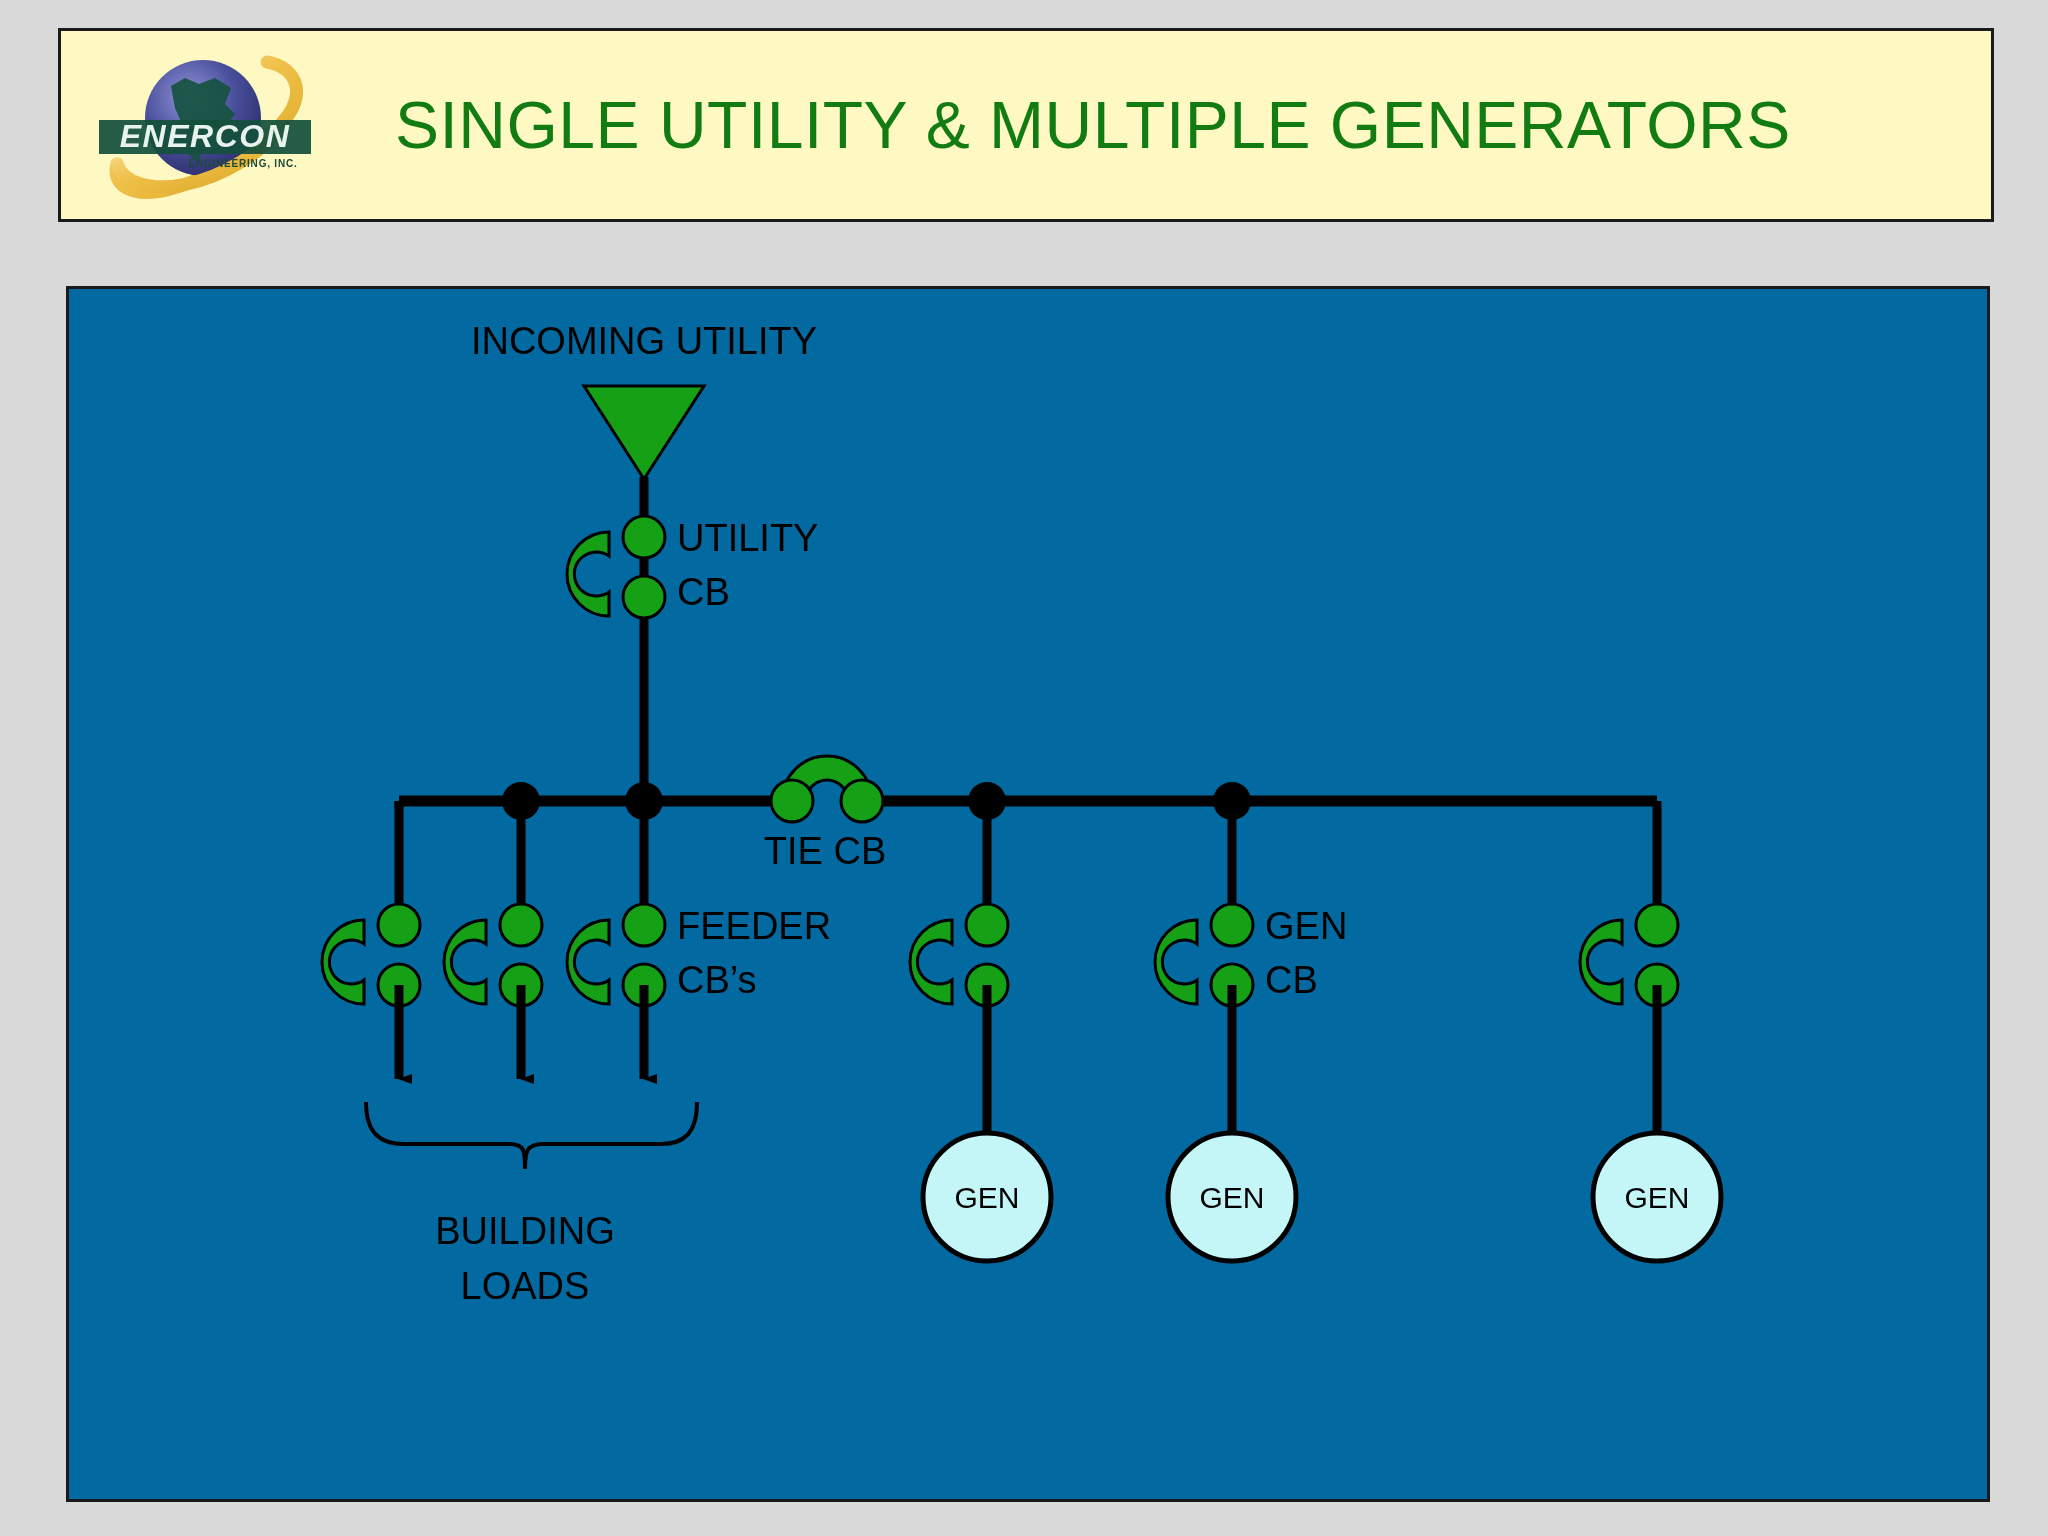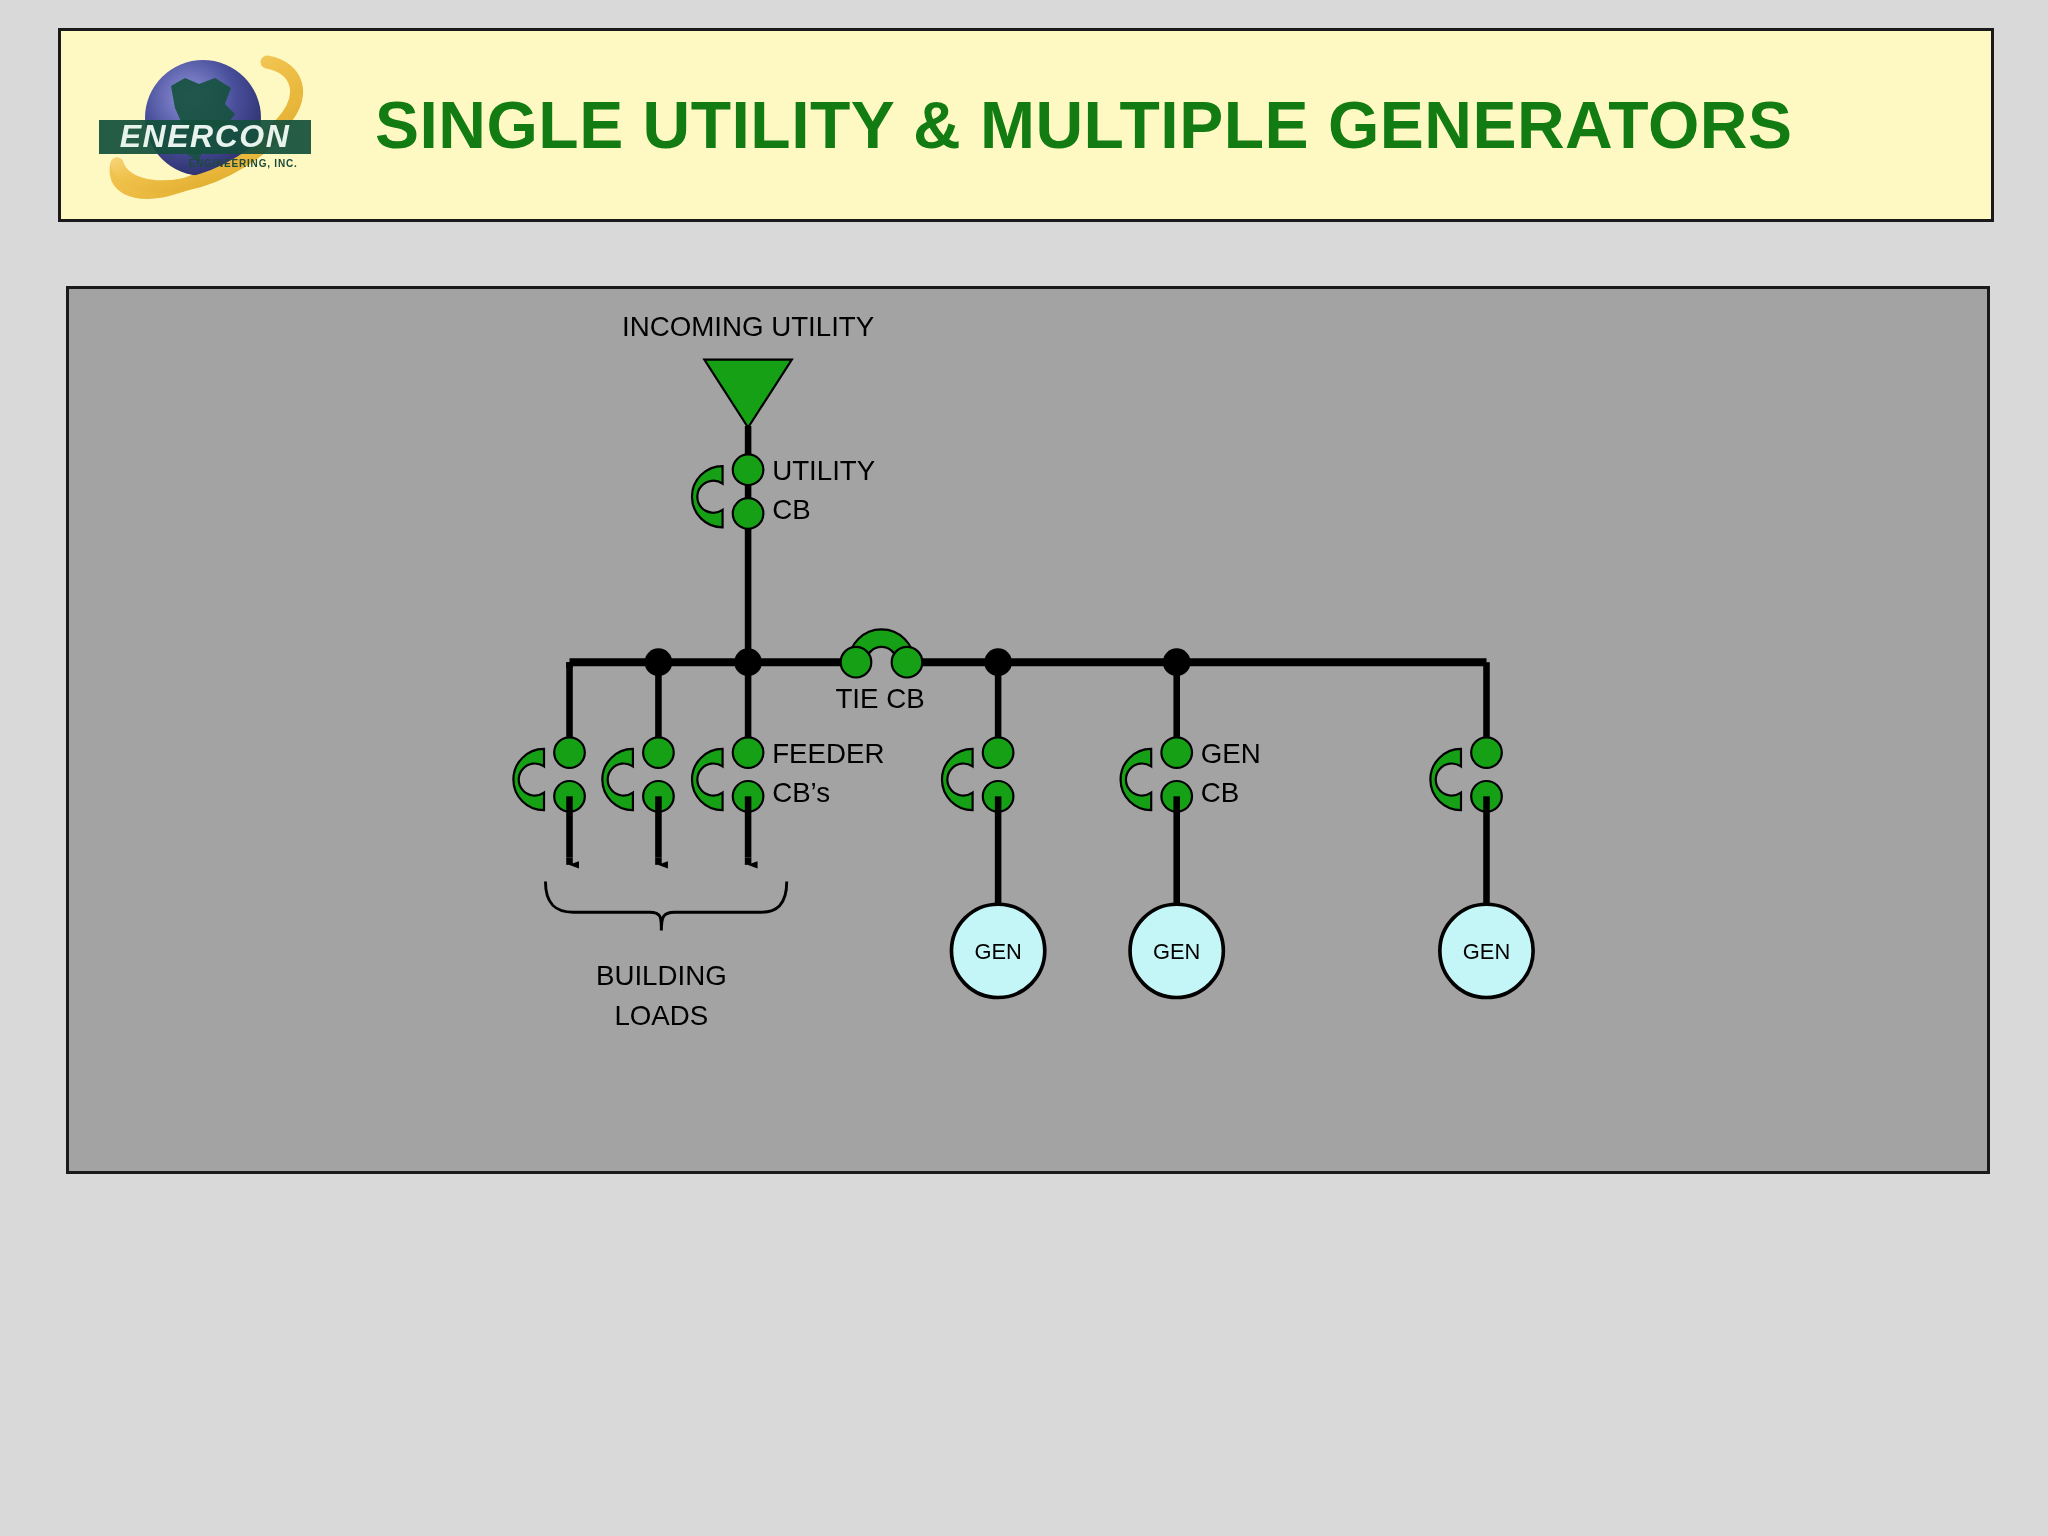--- a/index.html
+++ b/index.html
@@ -32,35 +32,35 @@
     position: relative;
     width: 268px;
     height: 182px;
     flex: 0 0 auto;
     margin-left: 14px;
   }
 
   #slide-title {
     color: #127c12;
     font-size: 66px;
-    font-weight: bold;
+    font-weight: normal;
     letter-spacing: 0.5px;
     white-space: nowrap;
-    margin-left: 32px;
+    margin-left: 52px;
     line-height: 1;
   }
 
   
   #diagram-panel {
     position: absolute;
     left: 66px;
     top: 286px;
     width: 1924px;
-    height: 888px;
-    background: #a3a3a3;
+    height: 1216px;
+    background: #0369a1;
     border: 3px solid #1a1a1a;
     box-sizing: border-box;
   }
   #diagram-svg {
     display: block;
     width: 100%;
     height: 100%;
   }
 
   .dg-label {

